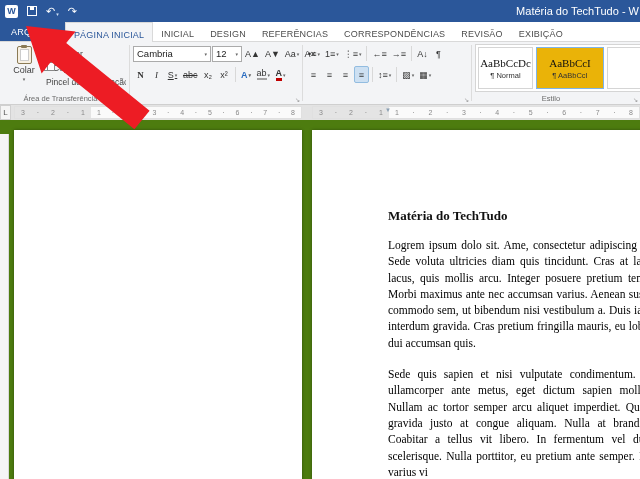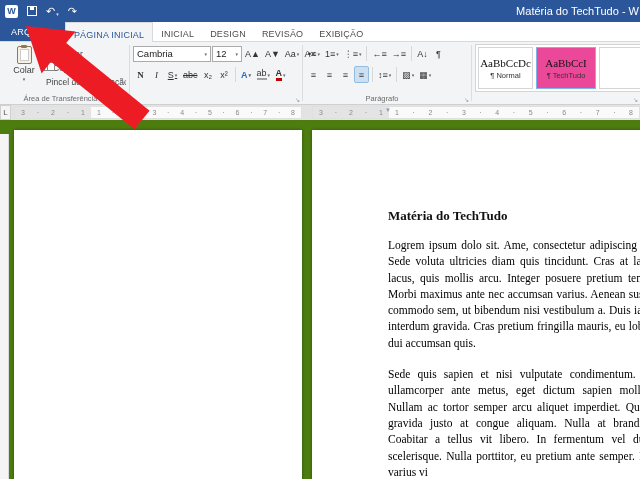--- a/index.html
+++ b/index.html
@@ -59,21 +59,21 @@
   .hl{border-bottom:2px solid #a3a3a3;line-height:1}
   .fc{border-bottom:3px solid #c00000;line-height:1;font-weight:bold}
   .vsep{width:1px;height:15px;background:#d8d8d8;margin:0 2px}
   .g-fonte{width:172px}
   .g-para{width:168px}
 
   
   .g-est{flex:1;min-width:0}
   .gallery{display:flex;gap:3px;background:#fff;border:1px solid #d5d5d5;padding:2px;height:48px}
   .chip{border:1px solid #d5d5d5;background:#fff;width:55px;display:flex;flex-direction:column;align-items:center;justify-content:center;gap:2px;flex:0 0 auto}
-  .chip.selected{border-color:#7eb4ea;background:#ec4899;width:60px}
+  .chip.selected{border-color:#7eb4ea;background:#eab308;width:68px}
   .chip.partial{width:50px}
   .chip .sample{font-family:Liberation Serif, serif;font-size:11px;color:#111;white-space:nowrap}
   .chip .name{font-size:7.5px;color:#333;white-space:nowrap}
 
   
   .rulerrow{height:15px;position:relative;background:#e3e3e3;flex:0 0 auto}
   .tabsel{position:absolute;left:0;top:0;width:11px;height:15px;background:#f5f5f5;border:1px solid #d0d0d0;font-size:8px;color:#555;display:flex;align-items:center;justify-content:center}
   .hruler{position:absolute;top:1px;height:13px;background:#fafafa;display:flex;overflow:hidden;border:1px solid #e0e0e0}
   .hruler.left{left:14px;width:288px}
   .hruler.right{left:312px;width:328px}
@@ -108,20 +108,22 @@
       <span>↷</span>
     </span>
   <span class="tb-title">Matéria do TechTudo - W</span>
 </div>
 
 <div class="tabrow">
   <div class="tab file">ARQUIVO</div>
   <div class="tab active">PÁGINA INICIAL</div>
   <div class="tab">INICIAL</div>
   <div class="tab">DESIGN</div>
+  <div class="tab">REFERÊNCIAS</div>
+  <div class="tab">CORRESPONDÊNCIAS</div>
   <div class="tab">REVISÃO</div>
   <div class="tab">EXIBIÇÃO</div>
 </div>
 
 <div class="ribbon">
 
   <div class="group g-clip">
     <div class="paste-btn">
       <span class="clip-ic"></span>
       <span class="paste-label">Colar</span>
@@ -232,38 +234,38 @@
         <div class="mb">
             <span>▨</span>
             <span class="tiny-caret">▾</span>
           </div>
         <div class="mb">
             <span>▦</span>
             <span class="tiny-caret">▾</span>
           </div>
       </div>
     </div>
-    <div class="group-label">Parágrafo</div>
     <div class="launcher">↘</div>
   </div>
 
   <div class="gsep"></div>
 
   <div class="group g-est">
     <div class="gallery">
       <div class="chip">
         <span class="sample">AaBbCcDc</span>
         <span class="name">¶ Normal</span>
       </div>
       <div class="chip selected">
         <span class="sample">AaBbCcI</span>
-        <span class="name">¶ TechTudo</span>
+        <span class="name">¶ AaBbCcI</span>
       </div>
       <div class="chip partial"></div>
     </div>
+    <div class="group-label">Estilo</div>
     <div class="launcher">↘</div>
   </div>
 </div>
 
 <div class="rulerrow">
   <div class="tabsel">L</div>
   <div class="hruler left">
     <div class="r-margin">
         <span>3</span>
         <span>·</span>

